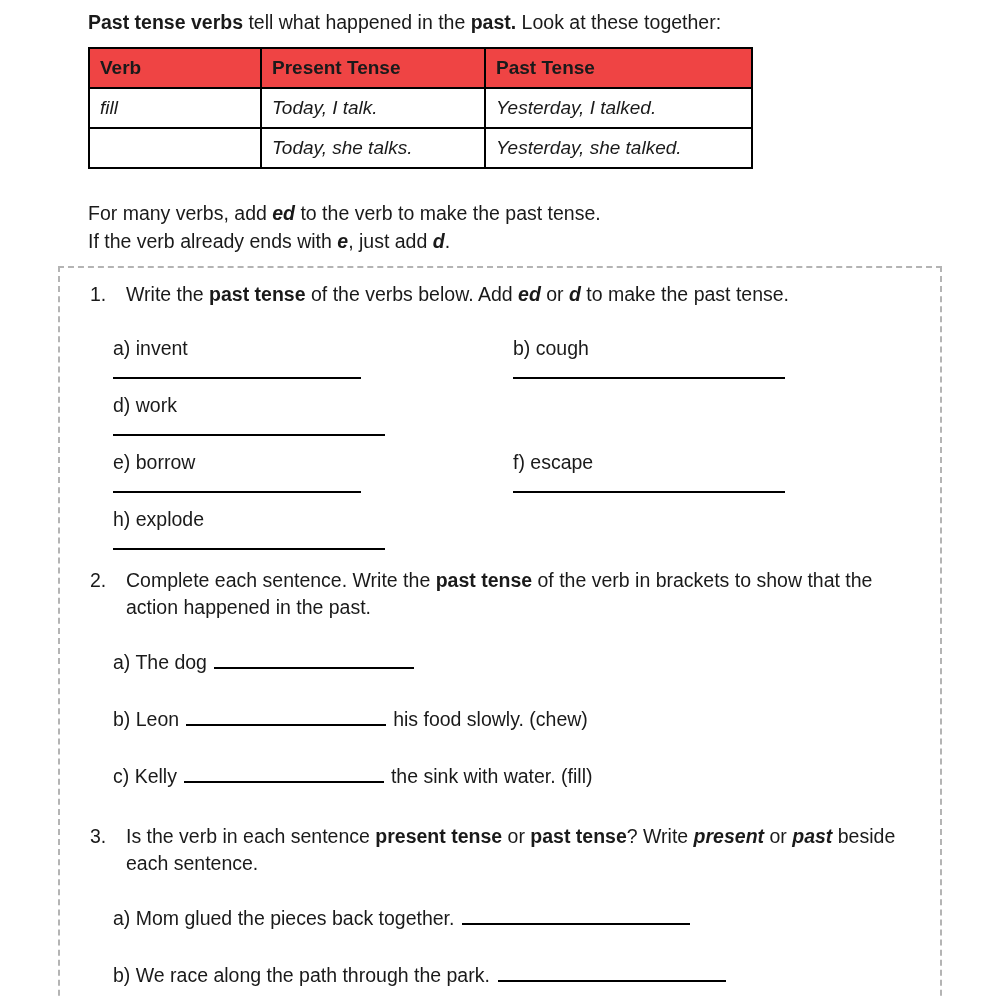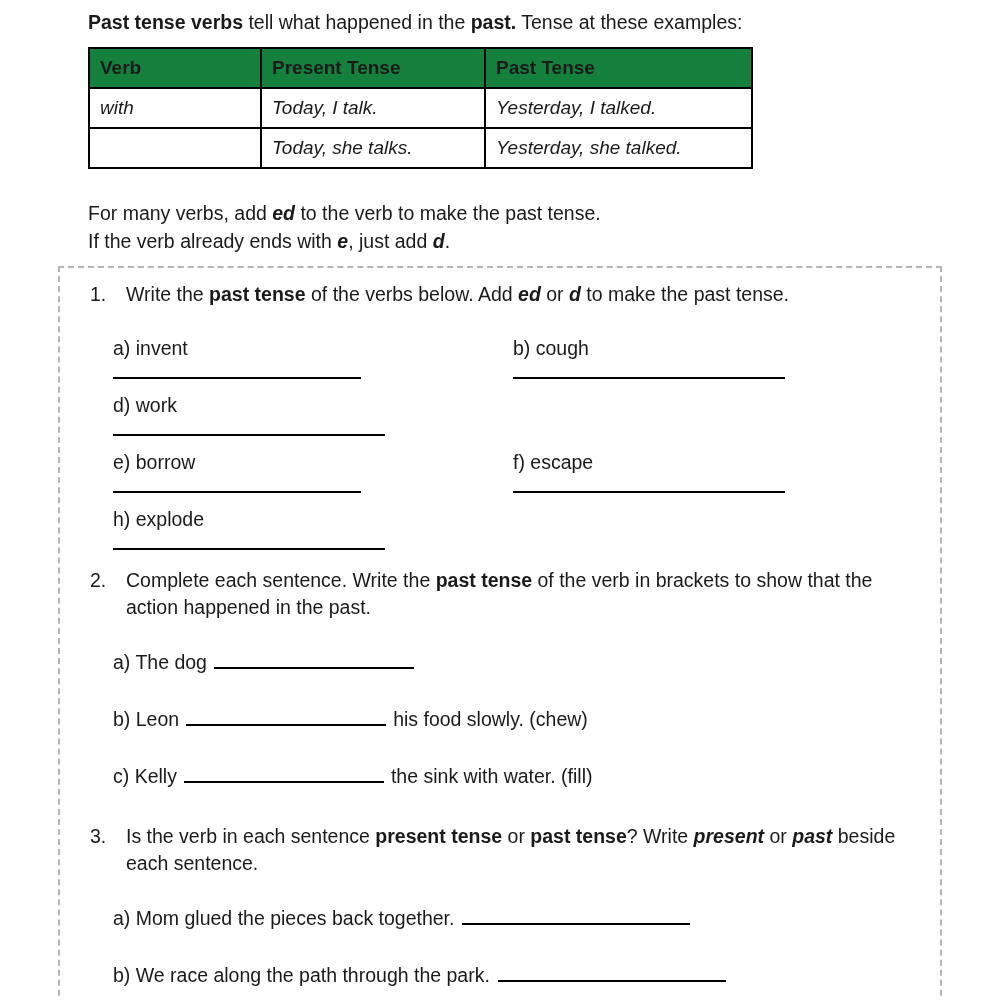--- a/index.html
+++ b/index.html
@@ -38,21 +38,21 @@
   }
   .example-table td, .example-table th {
     border: 2px solid #000000;
     padding: 6px 10px;
     font-size: 19px;
     text-align: left;
     height: 26px;
     vertical-align: middle;
   }
   .example-table thead th {
-    background: #15803d;
+    background: #ef4444;
     font-weight: bold;
     font-style: normal;
     margin-top: 24px;
   }
   .example-table tbody td {
     background: #ffffff;
     font-style: italic;
   }
   .col-verb { width: 150px; }
   .col-present { width: 202px; }
@@ -168,34 +168,34 @@
     line-height: 24px;
     white-space: nowrap;
   }
   .tense-text { margin-right: 8px; }
   .blank-end { width: 228px; }
 </style>
 </head>
 <body>
 
 <div class="intro-line">
-  <b>Past tense verbs</b><span> tell what happened in the </span><b>past.</b><span> Tense at these examples:</span>
+  <b>Past tense verbs</b><span> tell what happened in the </span><b>past.</b><span> Look at these together:</span>
 </div>
 
 <table class="example-table">
   <thead>
     <tr>
       <th class="col-verb">Verb</th>
       <th class="col-present">Present Tense</th>
       <th class="col-past">Past Tense</th>
     </tr>
   </thead>
   <tbody>
     <tr>
-      <td class="col-verb">with</td>
+      <td class="col-verb">fill</td>
       <td class="col-present">Today, I talk.</td>
       <td class="col-past">Yesterday, I talked.</td>
     </tr>
     <tr>
       <td class="col-verb"></td>
       <td class="col-present">Today, she talks.</td>
       <td class="col-past">Yesterday, she talked.</td>
     </tr>
   </tbody>
 </table>

